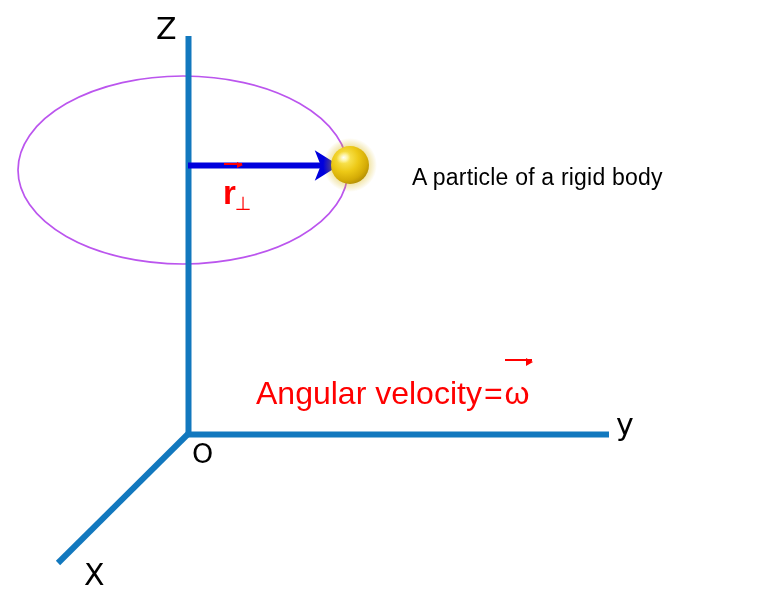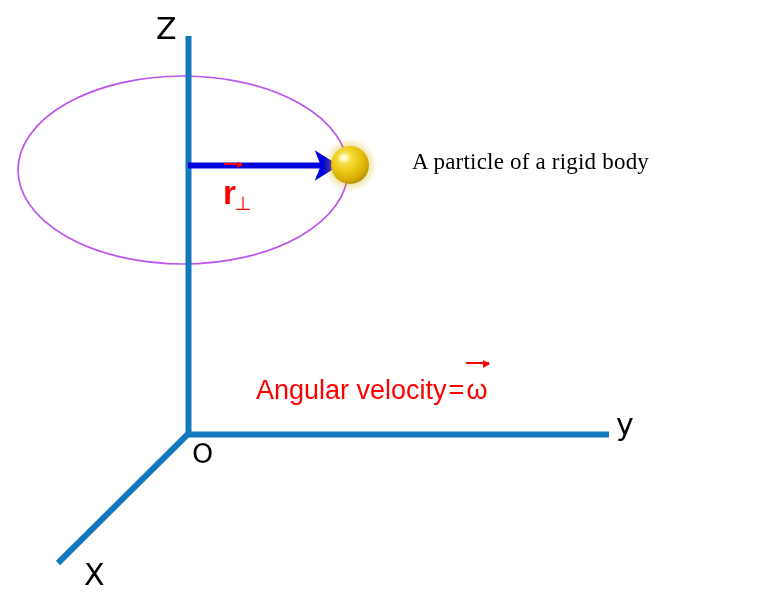--- a/index.html
+++ b/index.html
@@ -48,32 +48,32 @@
   #label-y { left: 616px; top: 410px; }
   #label-x { left: 84px; top: 560px; }
   #label-o {
     left: 192px;
     top: 440px;
     font-size: 27px;
   }
   
   #caption-particle {
     left: 412px;
-    top: 150px;
-    font-family: Liberation Serif, serif;
+    top: 166px;
+    font-family: Liberation Sans, sans-serif;
     font-size: 23px;
     color: #000000;
     letter-spacing: 0.2px;
   }
   
   #caption-omega {
     left: 256px;
     top: 377px;
     font-family: "Liberation Sans", sans-serif;
-    font-size: 27px;
+    font-size: 32px;
     color: #ff0000;
   }
   #caption-omega .eqsign { padding: 0 2px; }
   .vecwrap {
     position: relative;
     display: inline-block;
     padding-top: 0;
   }
   .vecwrap > .base { display: inline-block; }
   .vecwrap > .arrowbar {

